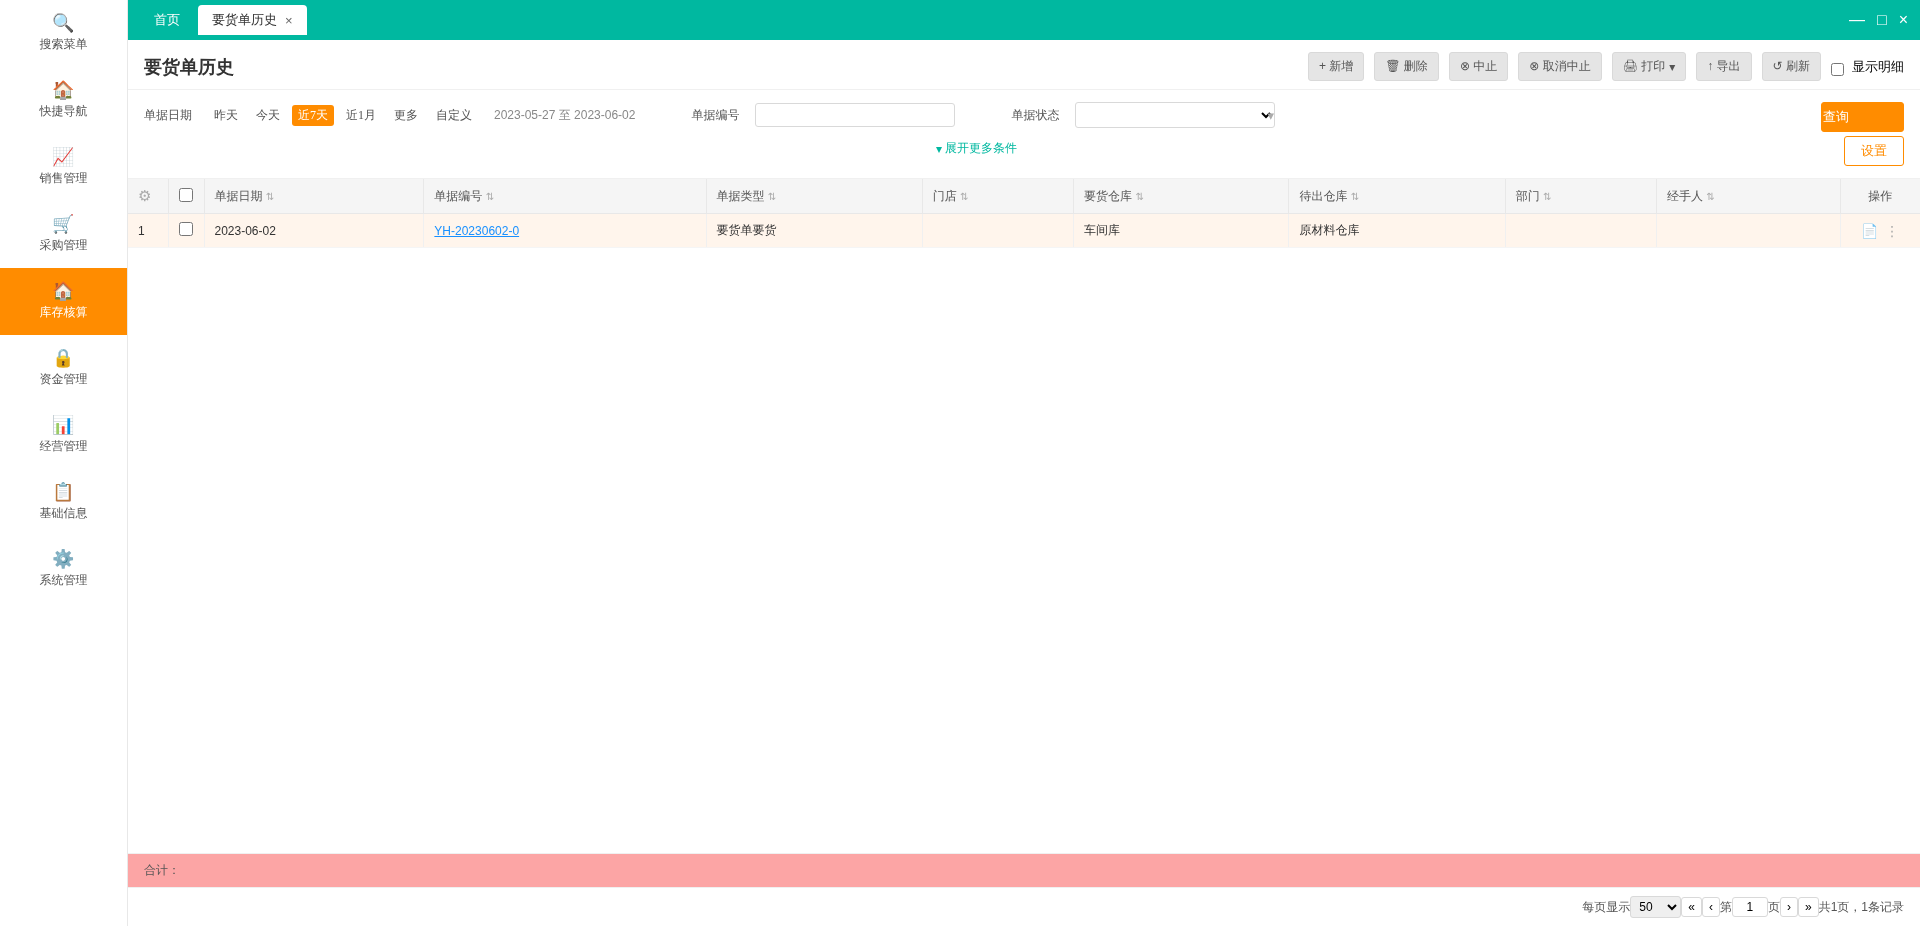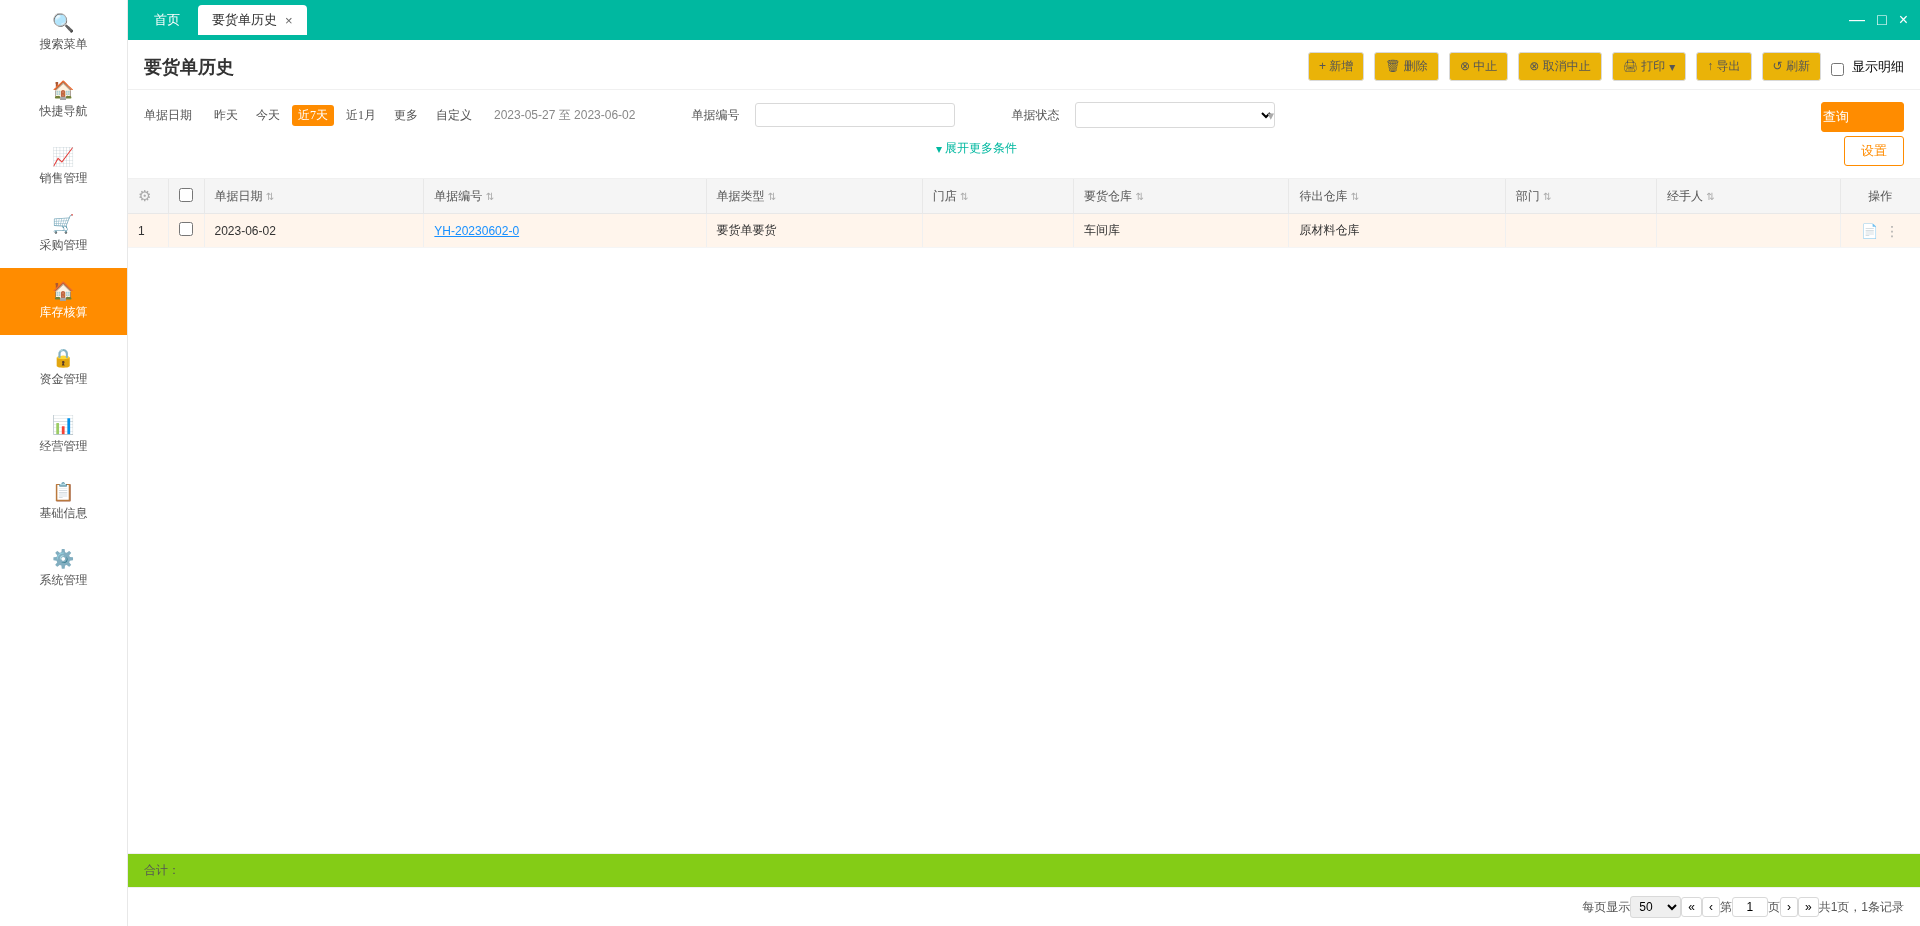--- a/index.html
+++ b/index.html
@@ -108,21 +108,21 @@
       display: flex;
       align-items: center;
       gap: 10px;
     }
     .btn {
       display: flex;
       align-items: center;
       gap: 4px;
       padding: 5px 10px;
       border: 1px solid #d9d9d9;
-      background: #eab308;
+      background: #e5e5e5;
       cursor: pointer;
       border-radius: 3px;
       font-size: 12px;
       color: #555;
       white-space: nowrap;
     }
     .btn-primary {
       background: #ff8c00;
       color: #fff;
       border-color: #ff8c00;
@@ -246,21 +246,21 @@
     }
     td:last-child { border-right: none; }
     .row-highlight { background: #fff5ec; }
     .row-link { color: #1890ff; cursor: pointer; text-decoration: underline; }
     .row-actions { display: flex; gap: 6px; }
     .action-icon { color: #aaa; cursor: pointer; font-size: 14px; }
     th.ops-col, td.ops-col { text-align: center; }
 
     
     .table-footer {
-      background: #84cc16;
+      background: #fca5a5;
       border-top: 1px solid #f0f0f0;
       padding: 8px 16px;
       font-size: 12px;
       color: #555;
     }
 
     
     .pagination {
       display: flex;
       align-items: center;

